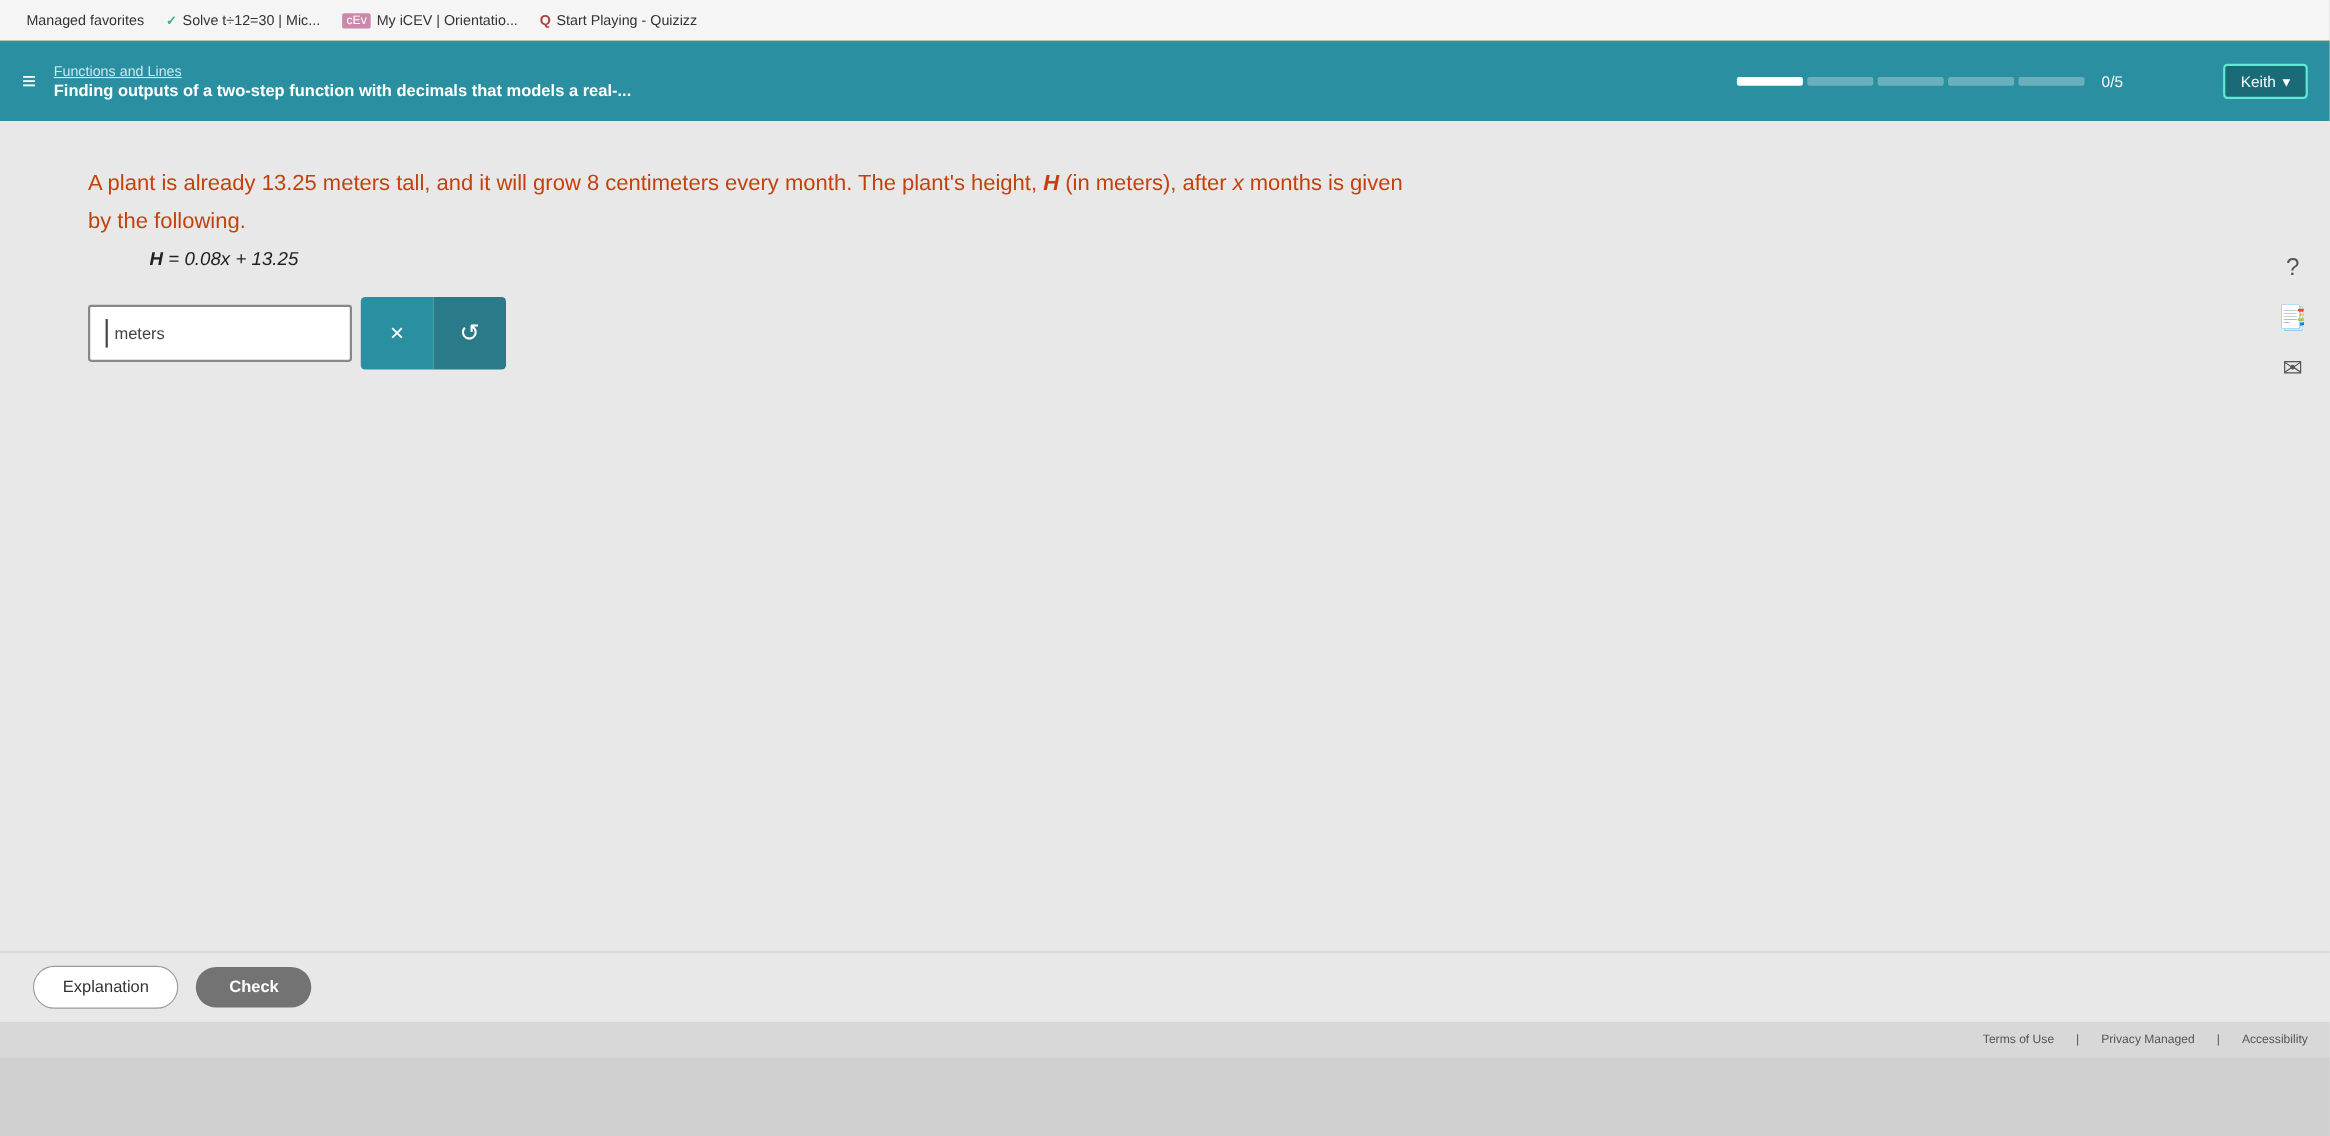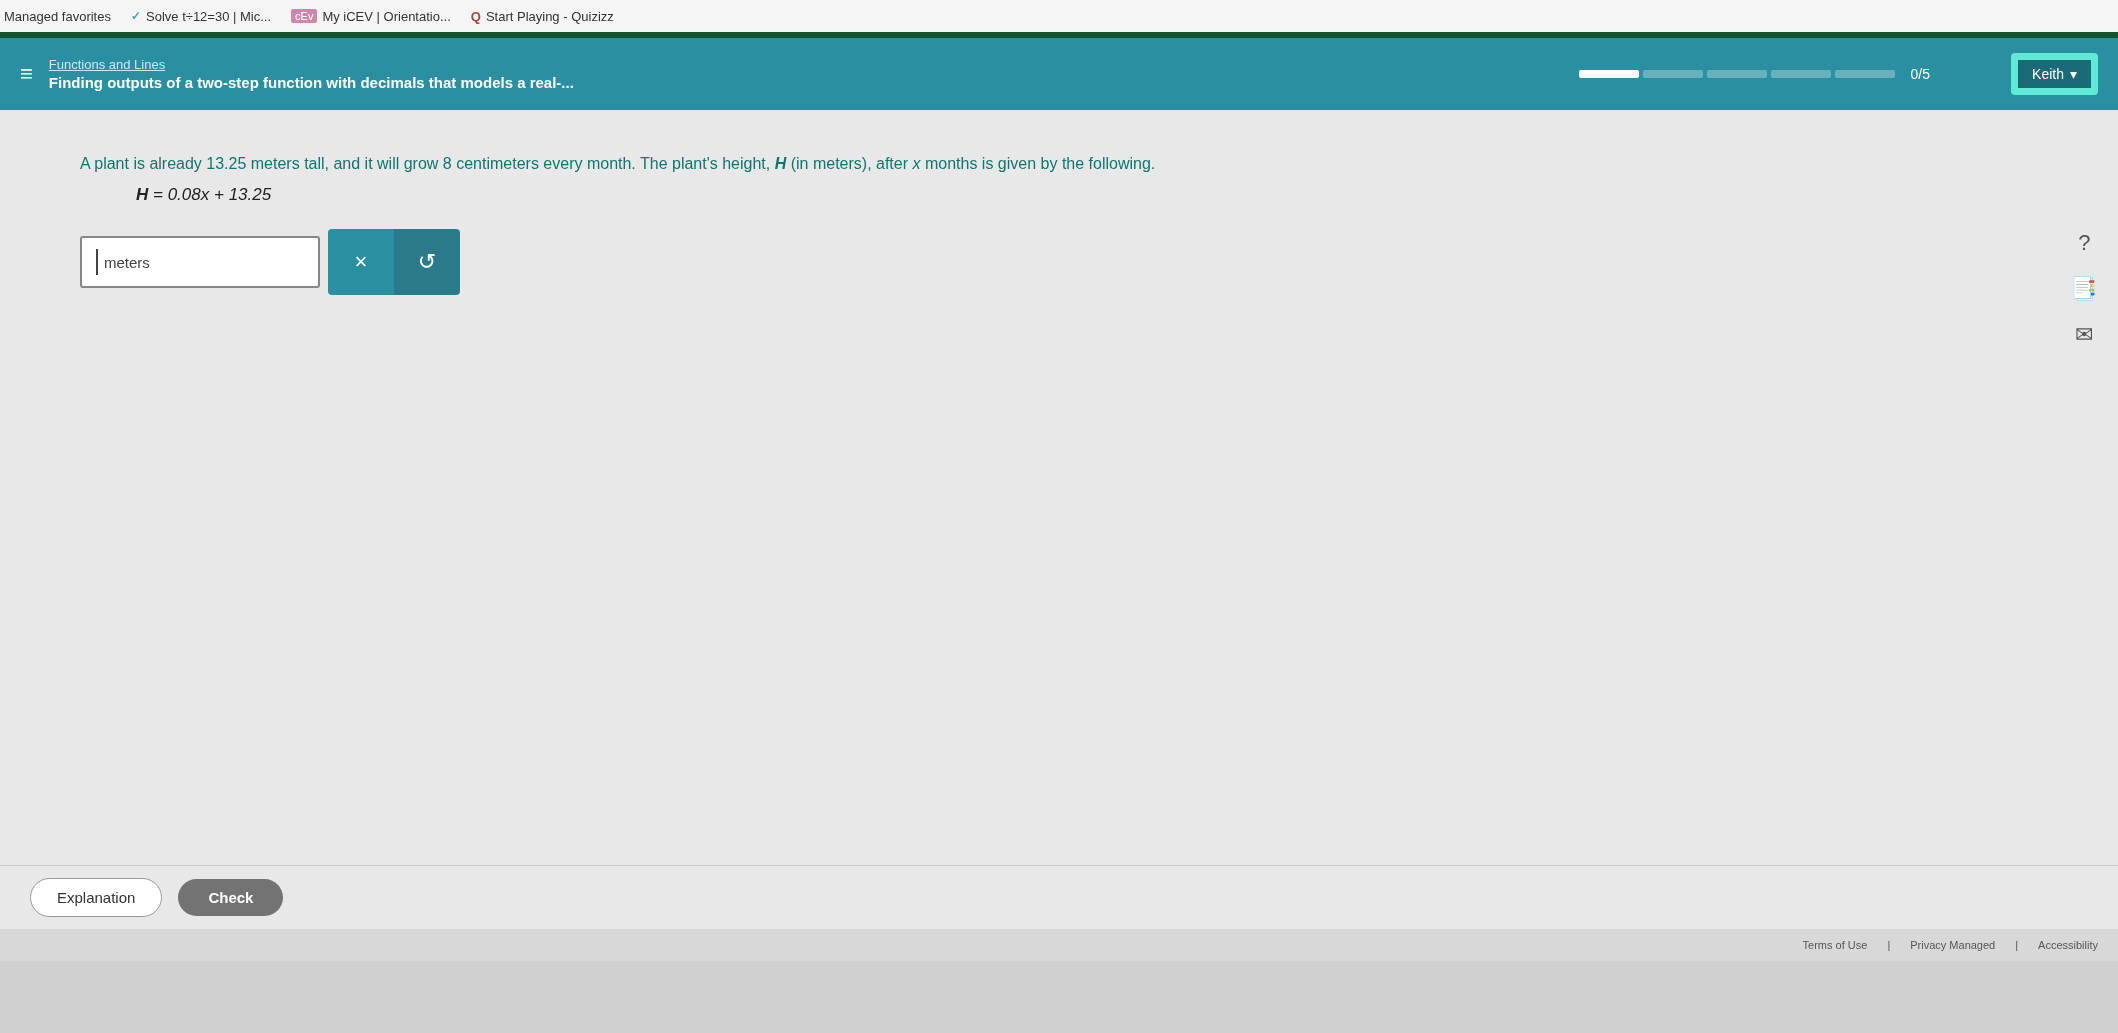--- a/index.html
+++ b/index.html
@@ -11,23 +11,23 @@
       overflow: hidden;
       position: relative;
     }
 
     
     .favorites-bar {
       background: #f5f5f5;
       height: 38px;
       display: flex;
       align-items: center;
-      padding: 0 4px;
+      padding: 0 24px;
       gap: 20px;
-      border-bottom: 6px solid #14532d;
+      border-bottom: 1px solid #14532d;
       font-size: 13px;
     }
 
     .fav-item {
       display: flex;
       align-items: center;
       gap: 5px;
       color: #333;
       cursor: pointer;
       white-space: nowrap;
@@ -112,21 +112,21 @@
       margin-left: 8px;
     }
 
     .header-user {
       position: absolute;
       right: 20px;
       top: 50%;
       transform: translateY(-50%);
       background: #1a6a78;
       color: white;
-      border: 7px solid #5eead4;
+      border: 2px solid #5eead4;
       border-radius: 4px;
       padding: 6px 14px;
       font-size: 14px;
       cursor: pointer;
       display: flex;
       align-items: center;
       gap: 6px;
     }
 
     
@@ -145,22 +145,22 @@
 
     
     .content-area {
       flex: 1;
       background: #e8e8e8;
       padding: 40px 80px;
       position: relative;
     }
 
     .question-text {
-      font-size: 16px;
-      color: #0f766e;
+      font-size: 20px;
+      color: #c2410c;
       line-height: 1.7;
       max-width: 1200px;
     }
 
     .formula-line {
       font-size: 17px;
       color: #222;
       margin: 8px 0 24px 56px;
       font-style: italic;
     }

